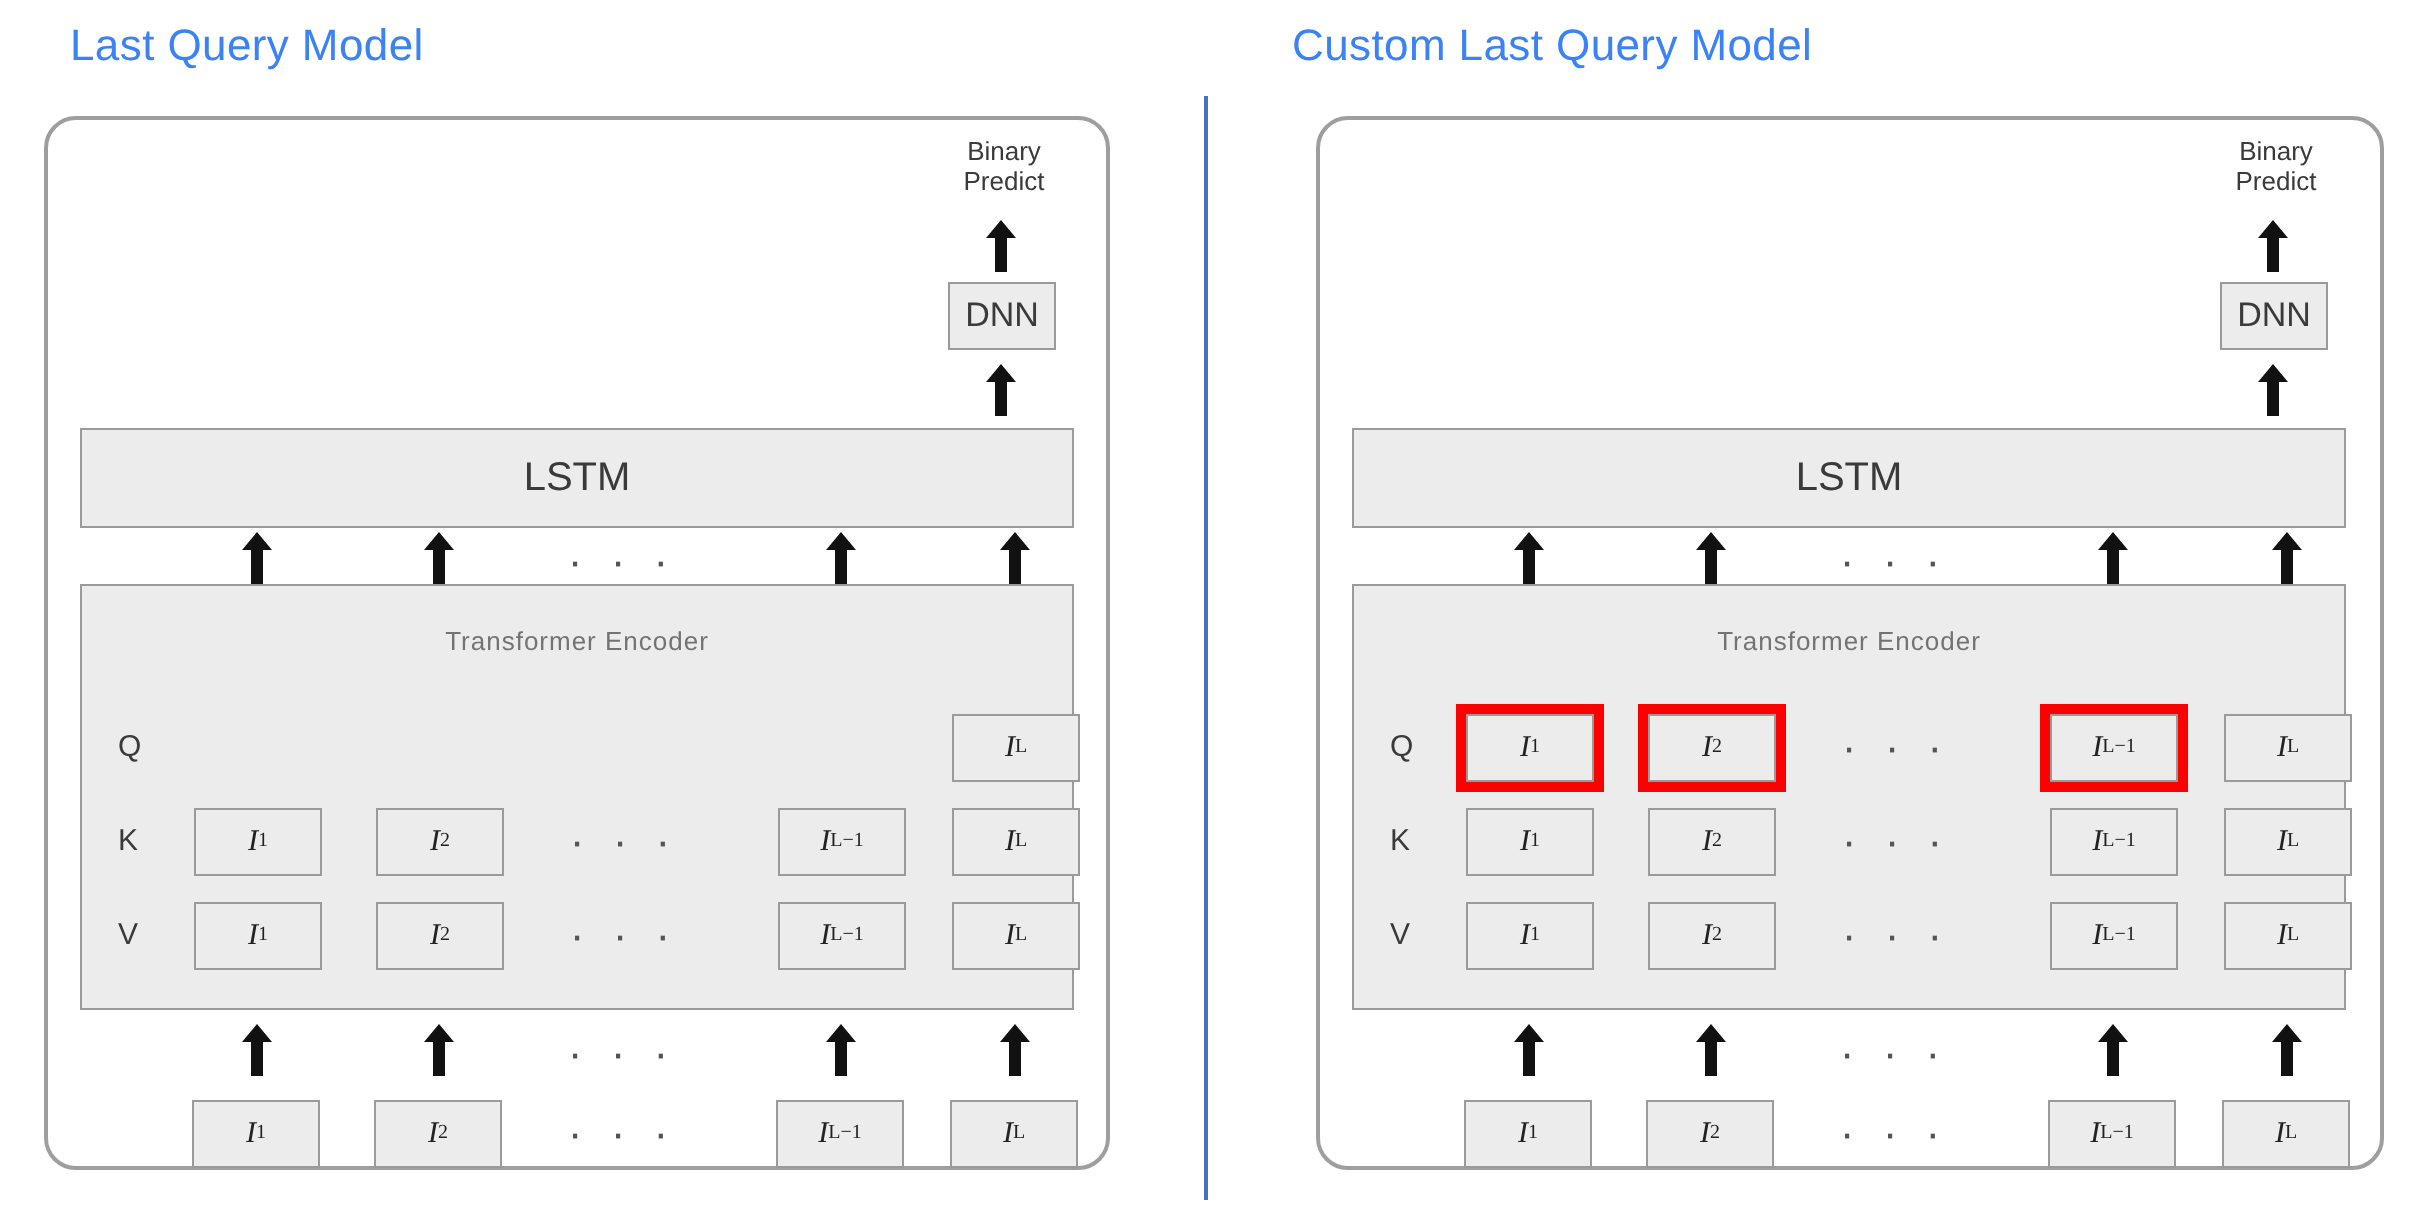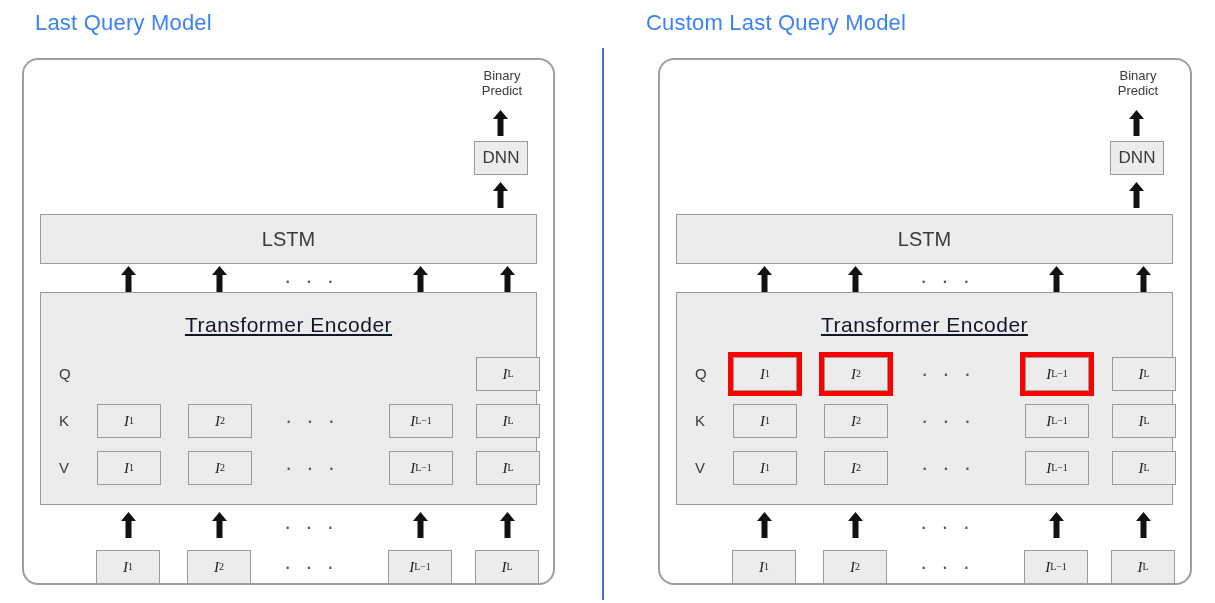--- a/index.html
+++ b/index.html
@@ -38,21 +38,21 @@
     color:#3a3a3a;
   }
 
   
   .lstm{left:16px;top:154px;width:497px;height:50px;font-size:20px;}
   
   .encoder{left:16px;top:232px;width:497px;height:213px;
            display:block;}
   .encoder-label{
     position:absolute;top:20px;left:0;width:100%;text-align:center;
-    font-size:21px;color:#0f172a;letter-spacing:0.5px;text-decoration:underline;
+    font-size:13px;color:#737373;letter-spacing:0.5px;
   }
   
   .dnn{left:450px;top:81px;width:54px;height:34px;font-size:17px;}
 
   .binary-predict{
     position:absolute;left:440px;top:8px;width:76px;
     text-align:center;font-size:13px;line-height:15px;color:#3a3a3a;
   }
 
   

